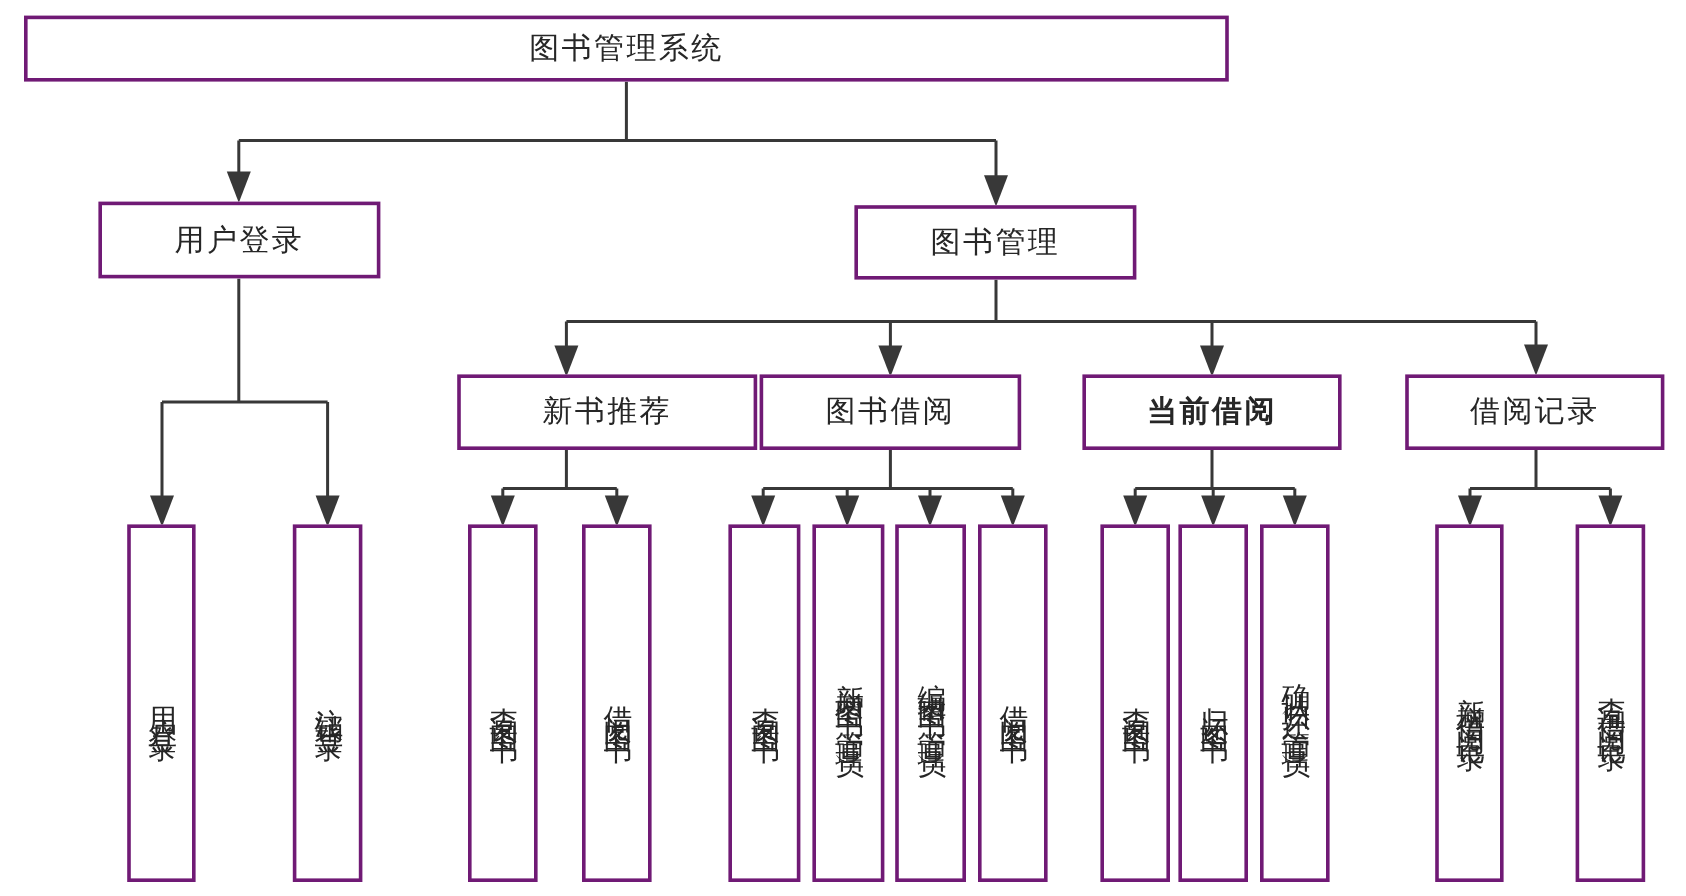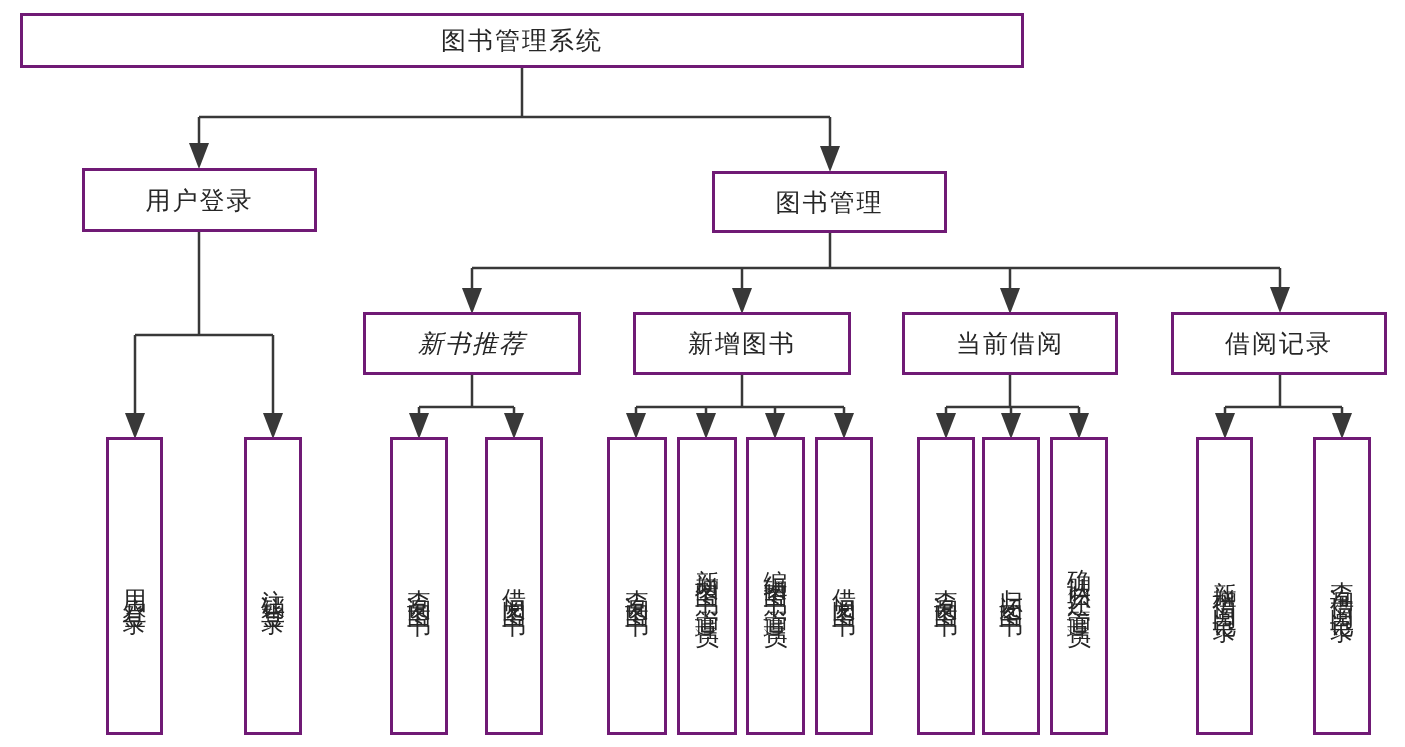--- a/index.html
+++ b/index.html
@@ -98,27 +98,27 @@
     <span class="label">图书管理系统</span>
   </div>
 
   <div class="hbox" style="left:82px; top:168px; width:235px; height:64px;">
     <span class="label">用户登录</span>
   </div>
   <div class="hbox" style="left:712px; top:171px; width:235px; height:62px;">
     <span class="label">图书管理</span>
   </div>
 
-  <div class="hbox" style="left:363px; top:312px; width:218px; height:63px;font-style:italic;">
+  <div class="hbox" style="left:381px; top:312px; width:250px; height:63px;">
     <span class="label">新书推荐</span>
   </div>
   <div class="hbox" style="left:633px; top:312px; width:218px; height:63px;">
-    <span class="label">新增图书</span>
+    <span class="label">图书借阅</span>
   </div>
-  <div class="hbox" style="left:902px; top:312px; width:216px; height:63px;">
+  <div class="hbox" style="left:902px; top:312px; width:216px; height:63px;font-weight:bold;">
     <span class="label">当前借阅</span>
   </div>
   <div class="hbox" style="left:1171px; top:312px; width:216px; height:63px;">
     <span class="label">借阅记录</span>
   </div>
 
   <div class="vbox" style="left:106px; top:437px; width:57px; height:298px;">
     <span class="label">用户登录</span>
   </div>
   <div class="vbox" style="left:244px; top:437px; width:58px; height:298px;">

